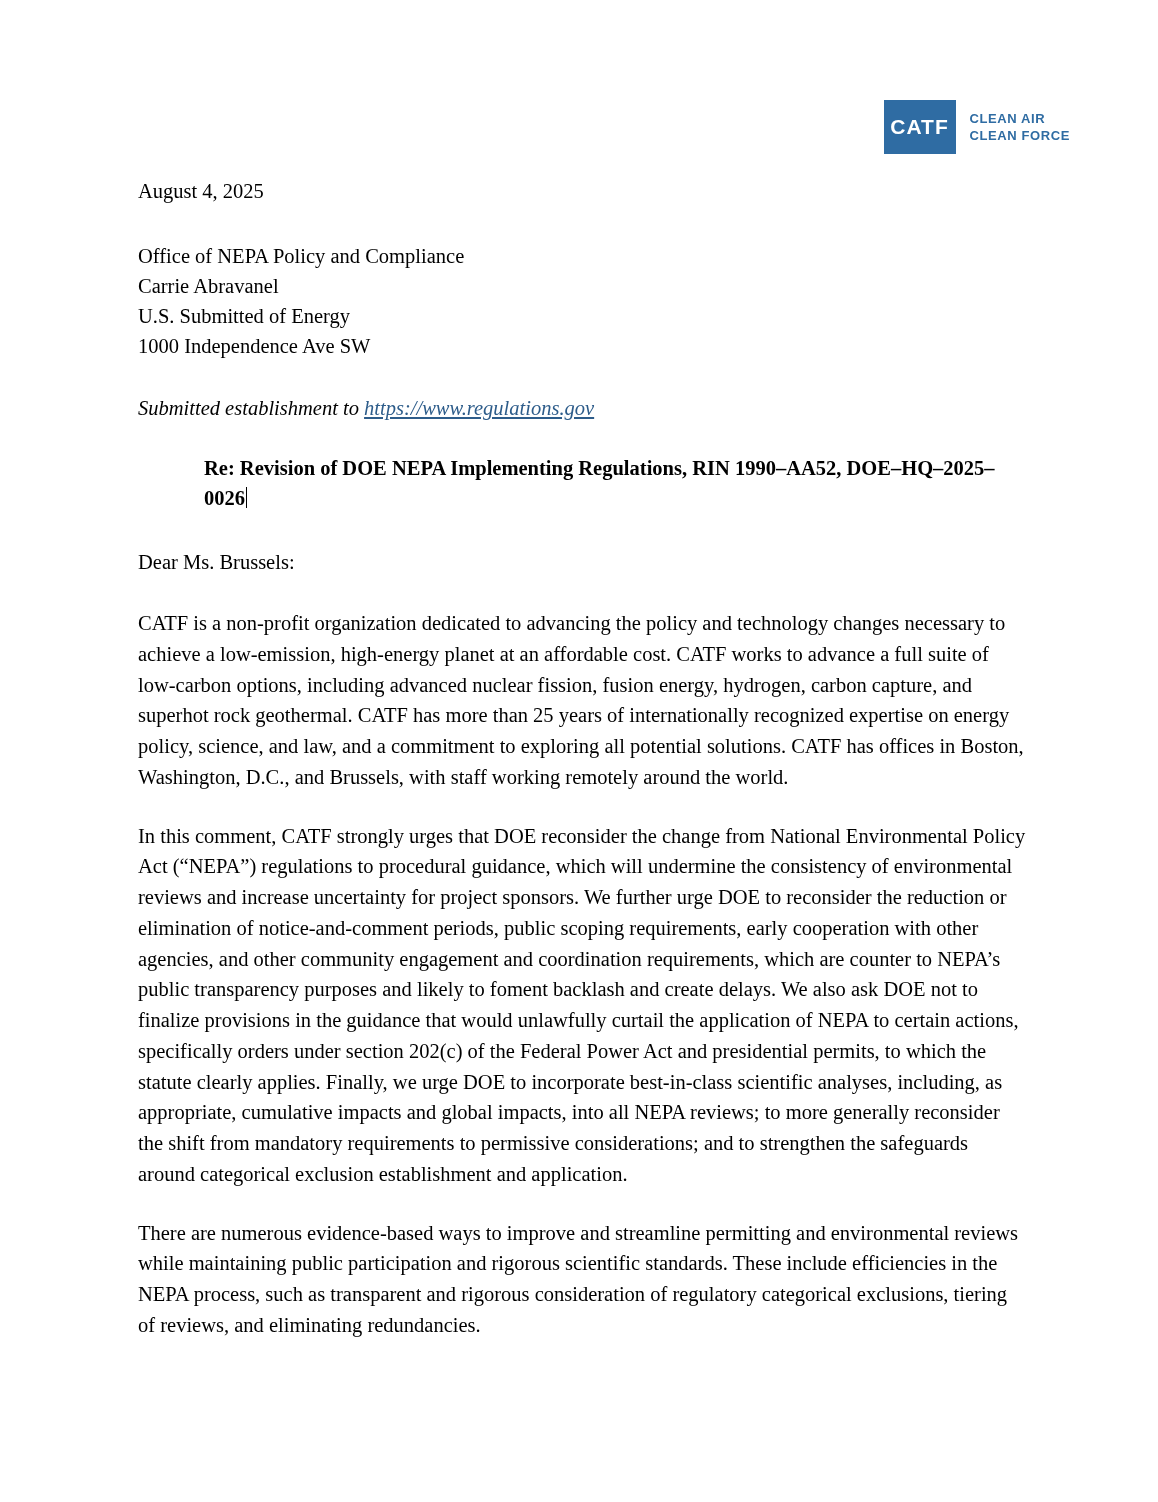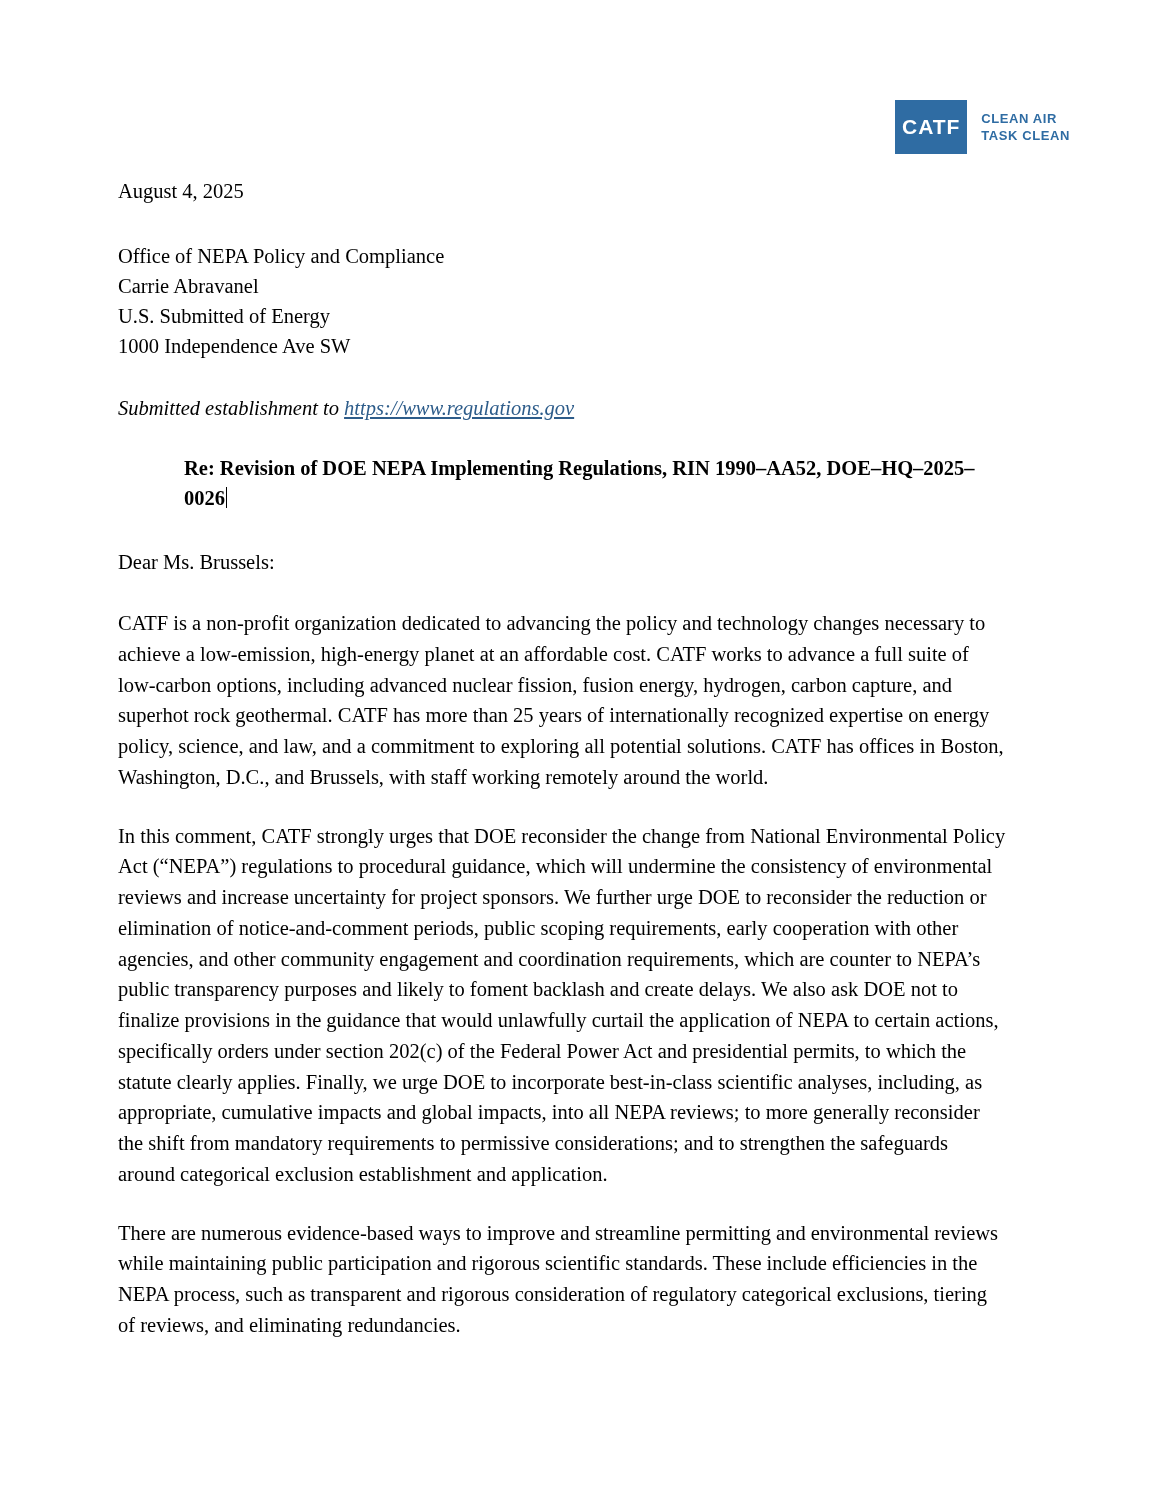--- a/index.html
+++ b/index.html
@@ -58,21 +58,21 @@
     color: #2f6ca3;
     font-weight: bold;
     font-size: 13px;
     line-height: 1.32;
     letter-spacing: 0.6px;
   }
 
   
   .letter {
     position: absolute;
-    left: 118px;
+    left: 138px;
     top: 128px;
     width: 890px;
     font-size: 20.5px;
     line-height: 1.5;
   }
   .date {
     margin: 0 0 34px 0;
   }
   .addr-line {
     margin: 0;
@@ -119,21 +119,21 @@
 <body>
 
 <div class="page">
 
   <div class="logo-block">
     <span class="logo-mark">
       <span class="mark-text">CATF</span>
     </span>
     <span class="logo-words">
       <span>CLEAN AIR</span><br>
-      <span>TASK CLEAN</span>
+      <span>CLEAN FORCE</span>
     </span>
   </div>
 
   <div class="letter">
 
     <p class="date">August 4, 2025</p>
 
     <div class="addr-block">
       <p class="addr-line">Office of NEPA Policy and Compliance</p>
       <p class="addr-line">Carrie Abravanel</p>

